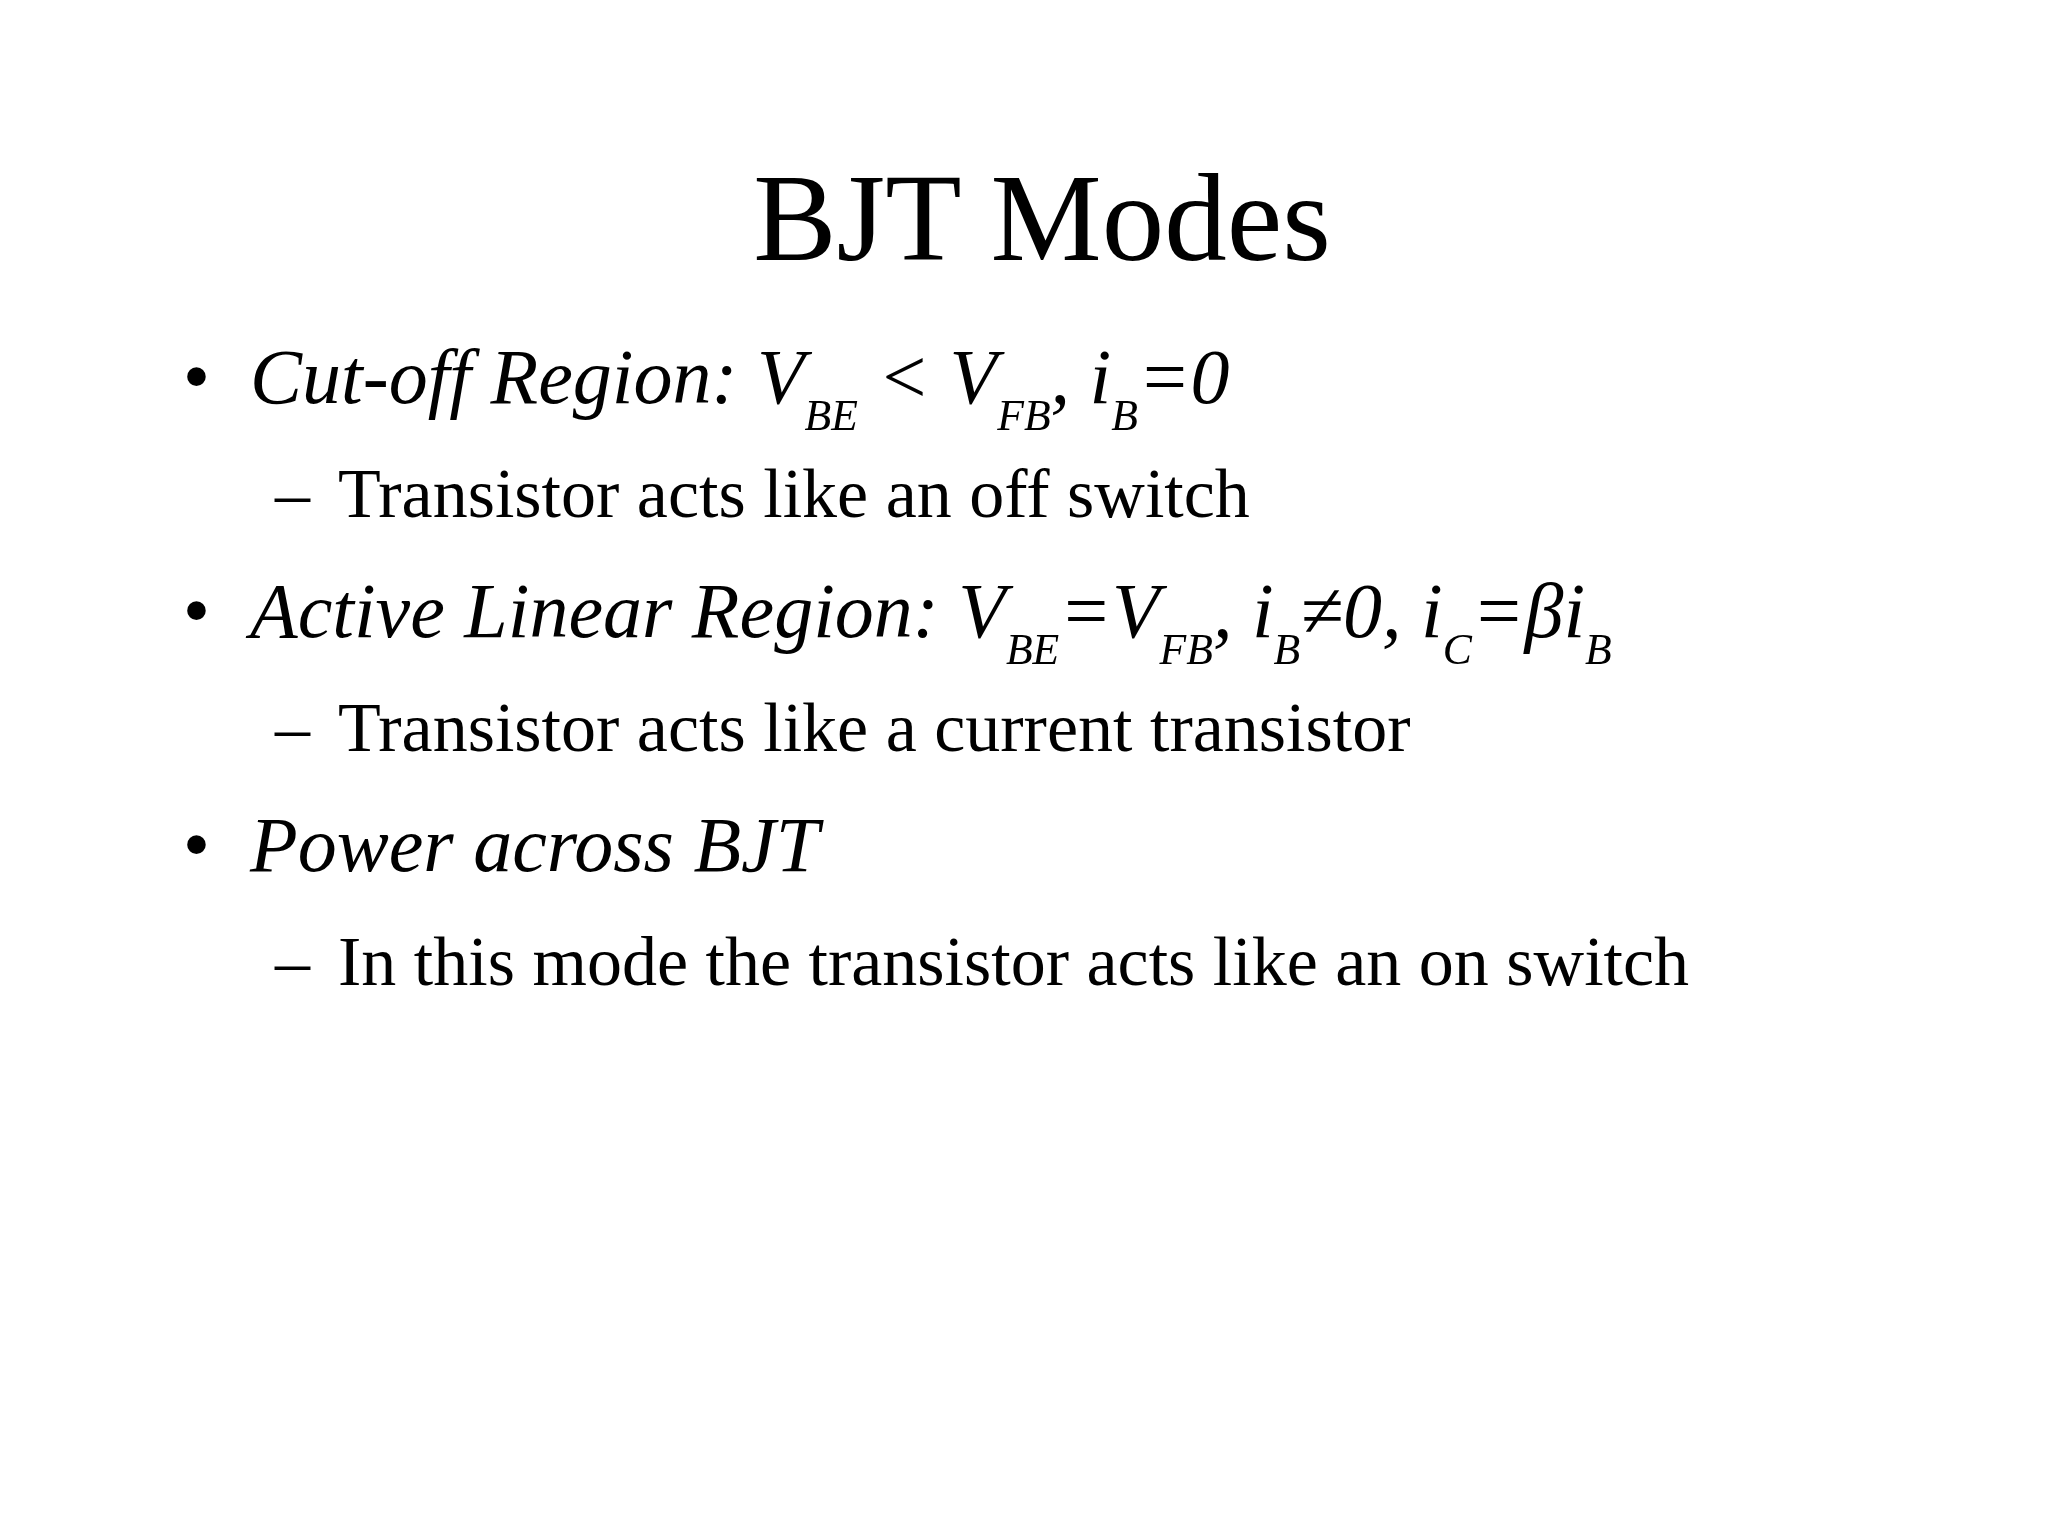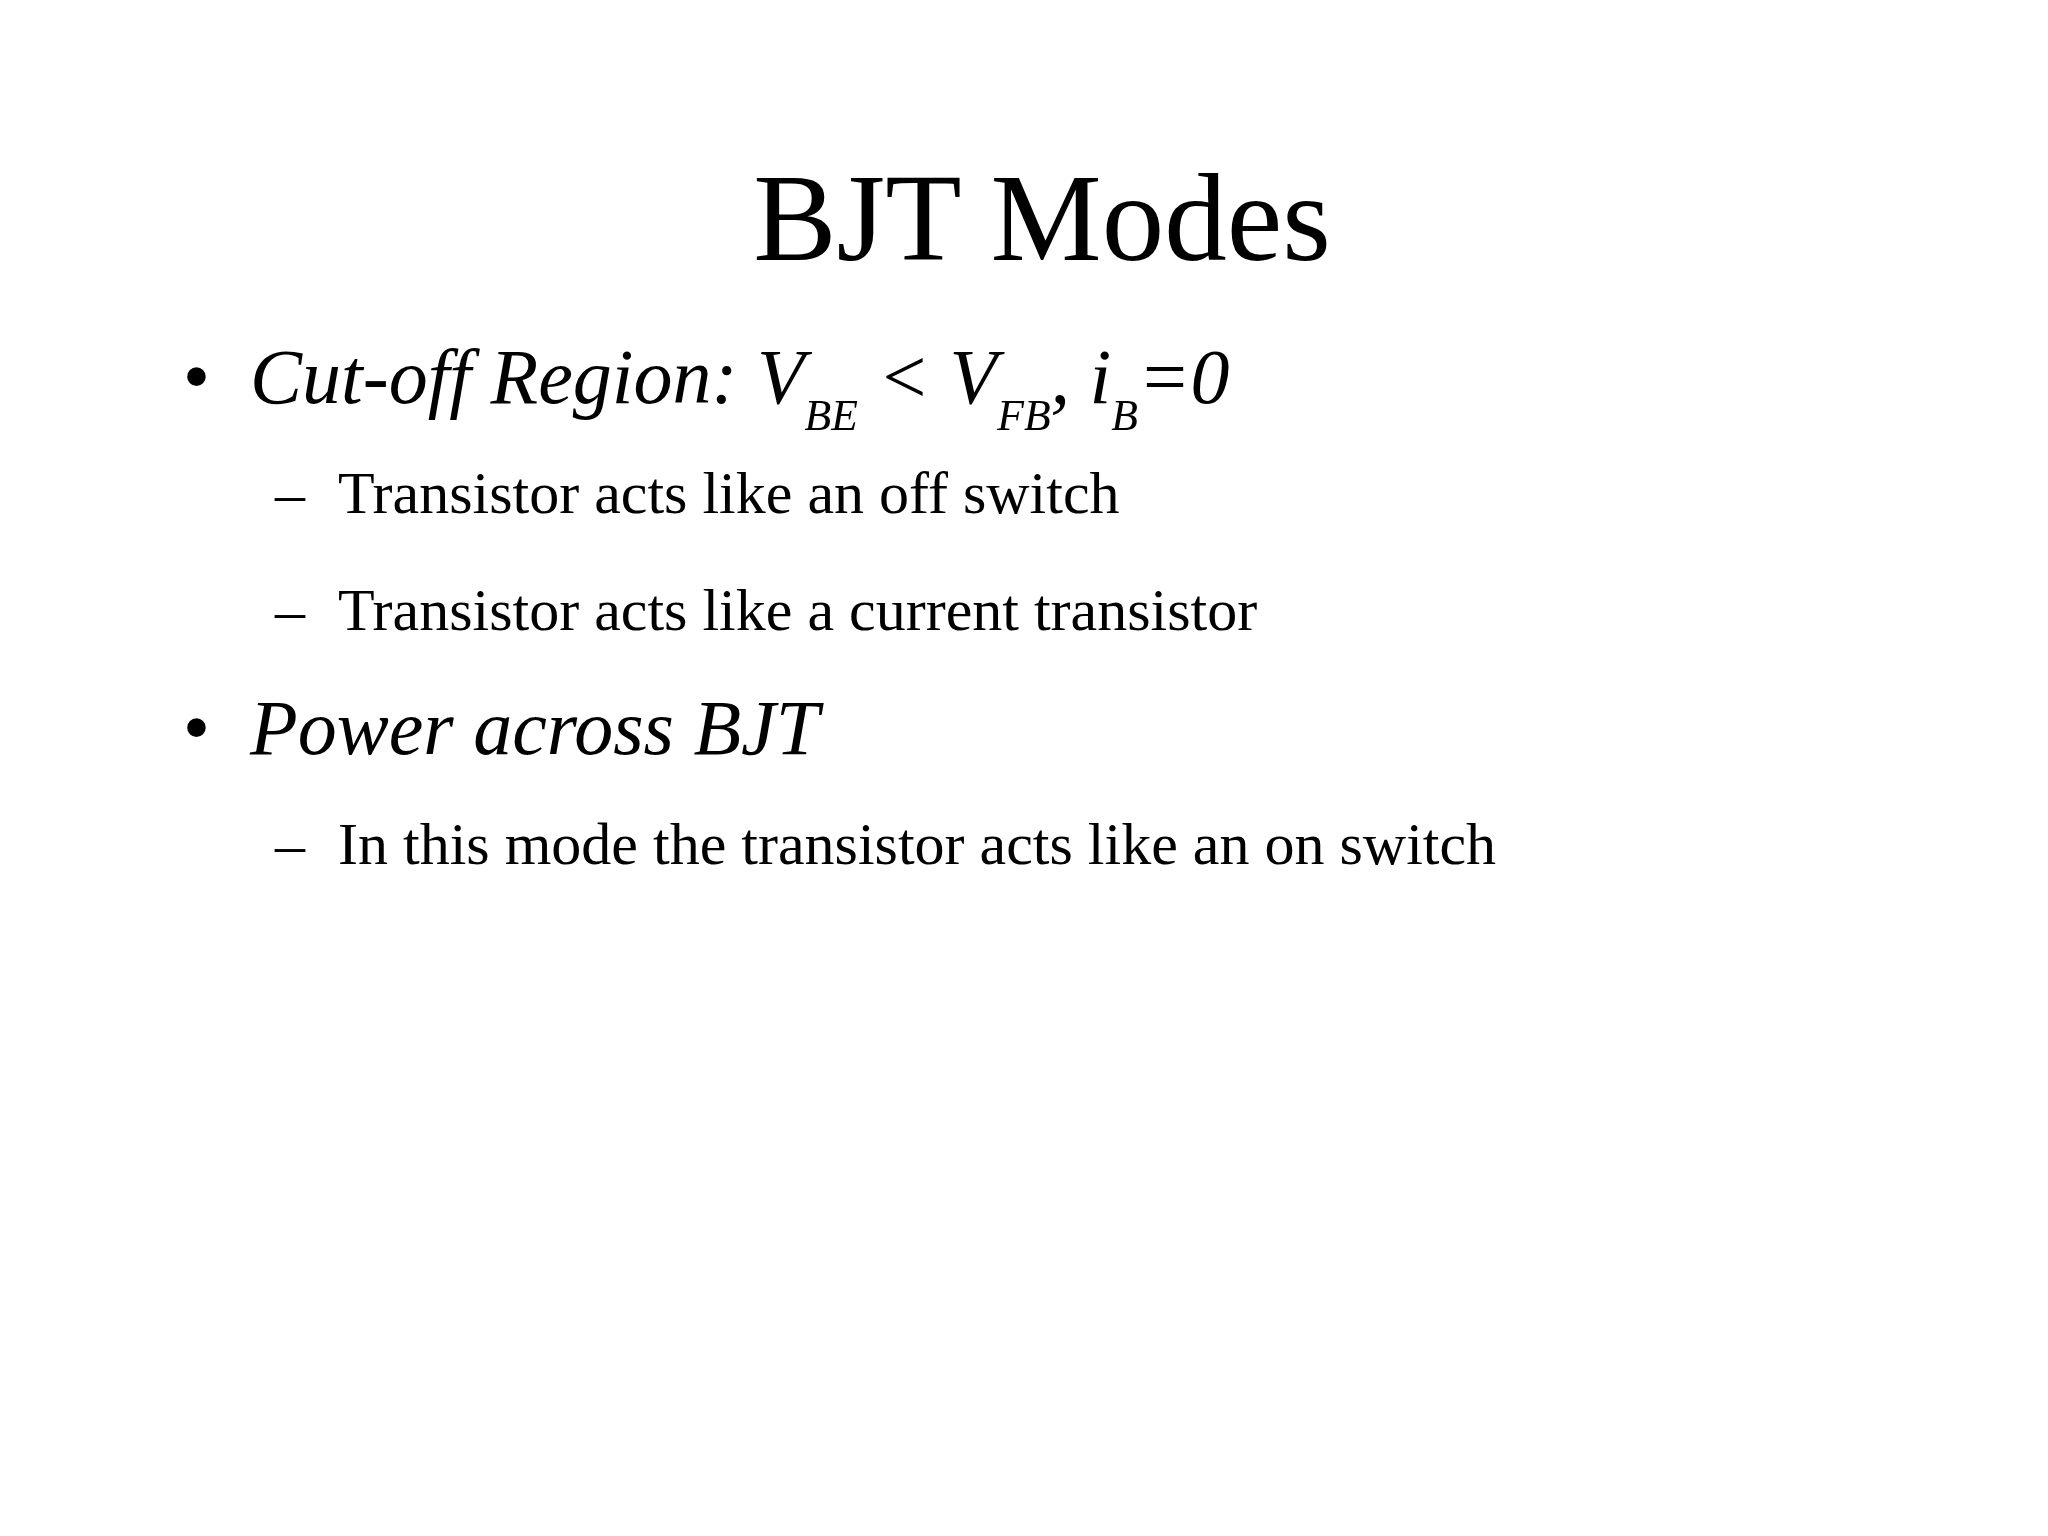--- a/index.html
+++ b/index.html
@@ -38,38 +38,39 @@
     line-height: 117px;
     white-space: nowrap;
   }
   .lvl1 {
     padding-left: 182px;
     font-size: 78px;
     font-style: italic;
   }
   .lvl2 {
     padding-left: 275px;
-    font-size: 60px;
+    font-size: 70px;
   }
   .marker {
     display: inline-block;
   }
   .lvl1 .marker { width: 68px; }
   .lvl2 .marker { width: 63px; }
   .sub {
     font-size: 0.56em;
     vertical-align: -0.62em;
     line-height: 0;
   }
 </style>
 </head>
 <body>
 
 <div class="slide" style="background: rgb(255, 255, 255); color: rgb(0, 0, 0);">
   <h1 class="title">BJT Modes</h1>
   <div class="body" id="bullet-list">
       <div class="line lvl1"><span class="marker">•</span><span class="txt">Cut-off Region: V<sub class="sub">BE</sub> &lt; V<sub class="sub">FB</sub>, i<sub class="sub">B</sub>=0</span></div>
       <div class="line lvl2"><span class="marker">–</span><span class="txt">Transistor acts like an off switch</span></div>
+      <div class="line lvl1"><span class="marker">•</span><span class="txt">Active Linear Region: V<sub class="sub">BE</sub>=V<sub class="sub">FB</sub>, i<sub class="sub">B</sub>≠0, i<sub class="sub">C</sub>=βi<sub class="sub">B</sub></span></div>
       <div class="line lvl2"><span class="marker">–</span><span class="txt">Transistor acts like a current transistor</span></div>
       <div class="line lvl1"><span class="marker">•</span><span class="txt">Power across BJT</span></div>
       <div class="line lvl2"><span class="marker">–</span><span class="txt">In this mode the transistor acts like an on switch</span></div>
     </div>
 </div>
 
 </body></html>

